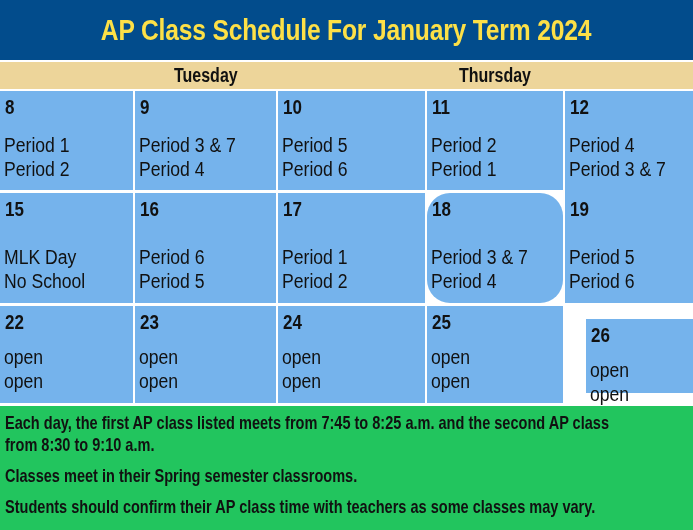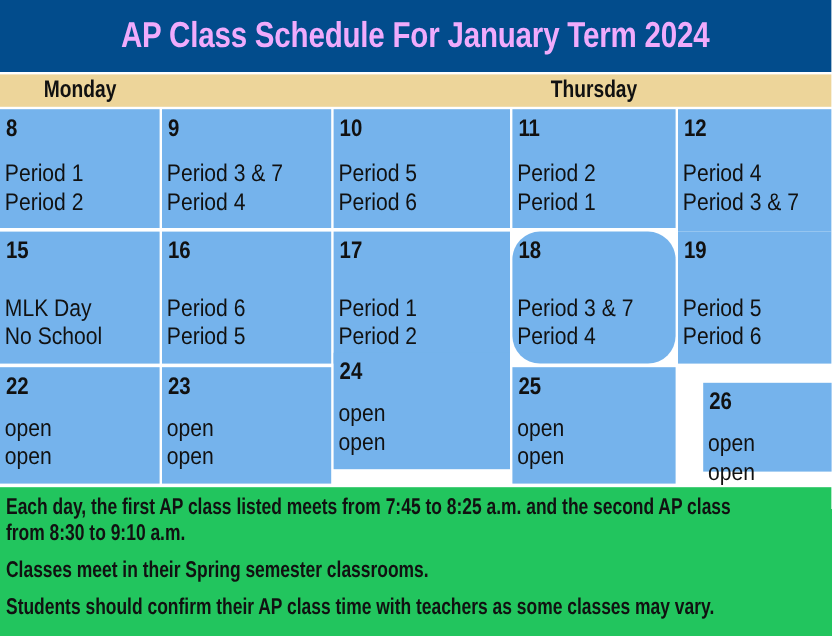--- a/index.html
+++ b/index.html
@@ -1,37 +1,37 @@
 <!DOCTYPE html>
 <html><head>
 <meta charset="utf-8">
 <style>
   html, body { margin:0; padding:0; }
   body { width:693px; height:530px; background:#ffffff; position:relative; overflow:hidden; font-family:"Liberation Sans", sans-serif; }
-  .title-bar { position:absolute; left:0; top:0; width:693px; height:60px; background:#024c8c; color:#f0abfc; display:flex; align-items:center; justify-content:center; }
+  .title-bar { position:absolute; left:0; top:0; width:693px; height:60px; background:#024c8c; color:#fde047; display:flex; align-items:center; justify-content:center; }
   .title-bar span { font-weight:bold; font-size:30px; display:inline-block; transform:scaleX(0.82); white-space:nowrap; letter-spacing:-0.2px; }
   .days { position:absolute; top:62px; left:0; width:693px; height:27px; background:#edd59a; }
   .day { position:absolute; top:0; height:27px; display:flex; align-items:center; justify-content:center; }
   .day span { font-weight:bold; font-size:20px; color:#111; display:inline-block; transform:scaleX(0.8); white-space:nowrap; }
   .cell { position:absolute; background:#75b3ec; }
   .cell .num { position:absolute; left:5px; top:5px; font-weight:bold; font-size:20px; color:#111; transform:scaleX(0.85); transform-origin:left; }
   .cell .p { position:absolute; left:4px; font-size:20px; color:#111; white-space:nowrap; transform:scaleX(0.88); transform-origin:left; }
   .footer { position:absolute; left:0; top:406px; width:693px; height:124px; background:#22c55e; }
   .footer .line { position:absolute; left:5px; font-weight:bold; font-size:19px; color:#111; white-space:nowrap; transform:scaleX(0.765); transform-origin:left; }
 </style>
 </head>
 <body>
 
 <div class="title-bar">
   <span>AP Class Schedule For January Term 2024</span>
 </div>
 
 <div class="days">
-  <div class="day" style="left:0;width:133px;">
-      <span>Monday</span>
+  <div class="day" style="left:135px;width:141px;">
+      <span>Tuesday</span>
     </div>
   <div class="day" style="left:427px;width:136px;">
       <span>Thursday</span>
     </div>
 </div>
 
 <div id="grid">
     <div class="cell" style="left: 0px; width: 133px; top: 91px; height: 99px;">
       <div class="num">8</div>
       <div class="p" style="top: 43px;">Period 1</div>
@@ -85,21 +85,21 @@
     <div class="cell" style="left: 0px; width: 133px; top: 306px; height: 97px;">
       <div class="num">22</div>
       <div class="p" style="top: 40px;">open</div>
       <div class="p" style="top: 64px;">open</div>
     </div>
     <div class="cell" style="left: 135px; width: 141px; top: 306px; height: 97px;">
       <div class="num">23</div>
       <div class="p" style="top: 40px;">open</div>
       <div class="p" style="top: 64px;">open</div>
     </div>
-    <div class="cell" style="left: 278px; width: 147px; top: 294px; height: 97px;">
+    <div class="cell" style="left: 278px; width: 147px; top: 306px; height: 97px;">
       <div class="num">24</div>
       <div class="p" style="top: 40px;">open</div>
       <div class="p" style="top: 64px;">open</div>
     </div>
     <div class="cell" style="left: 427px; width: 136px; top: 306px; height: 97px;">
       <div class="num">25</div>
       <div class="p" style="top: 40px;">open</div>
       <div class="p" style="top: 64px;">open</div>
     </div>
     <div class="cell" style="left: 565px; width: 128px; top: 319px; height: 74px; margin-left: 21px;">

